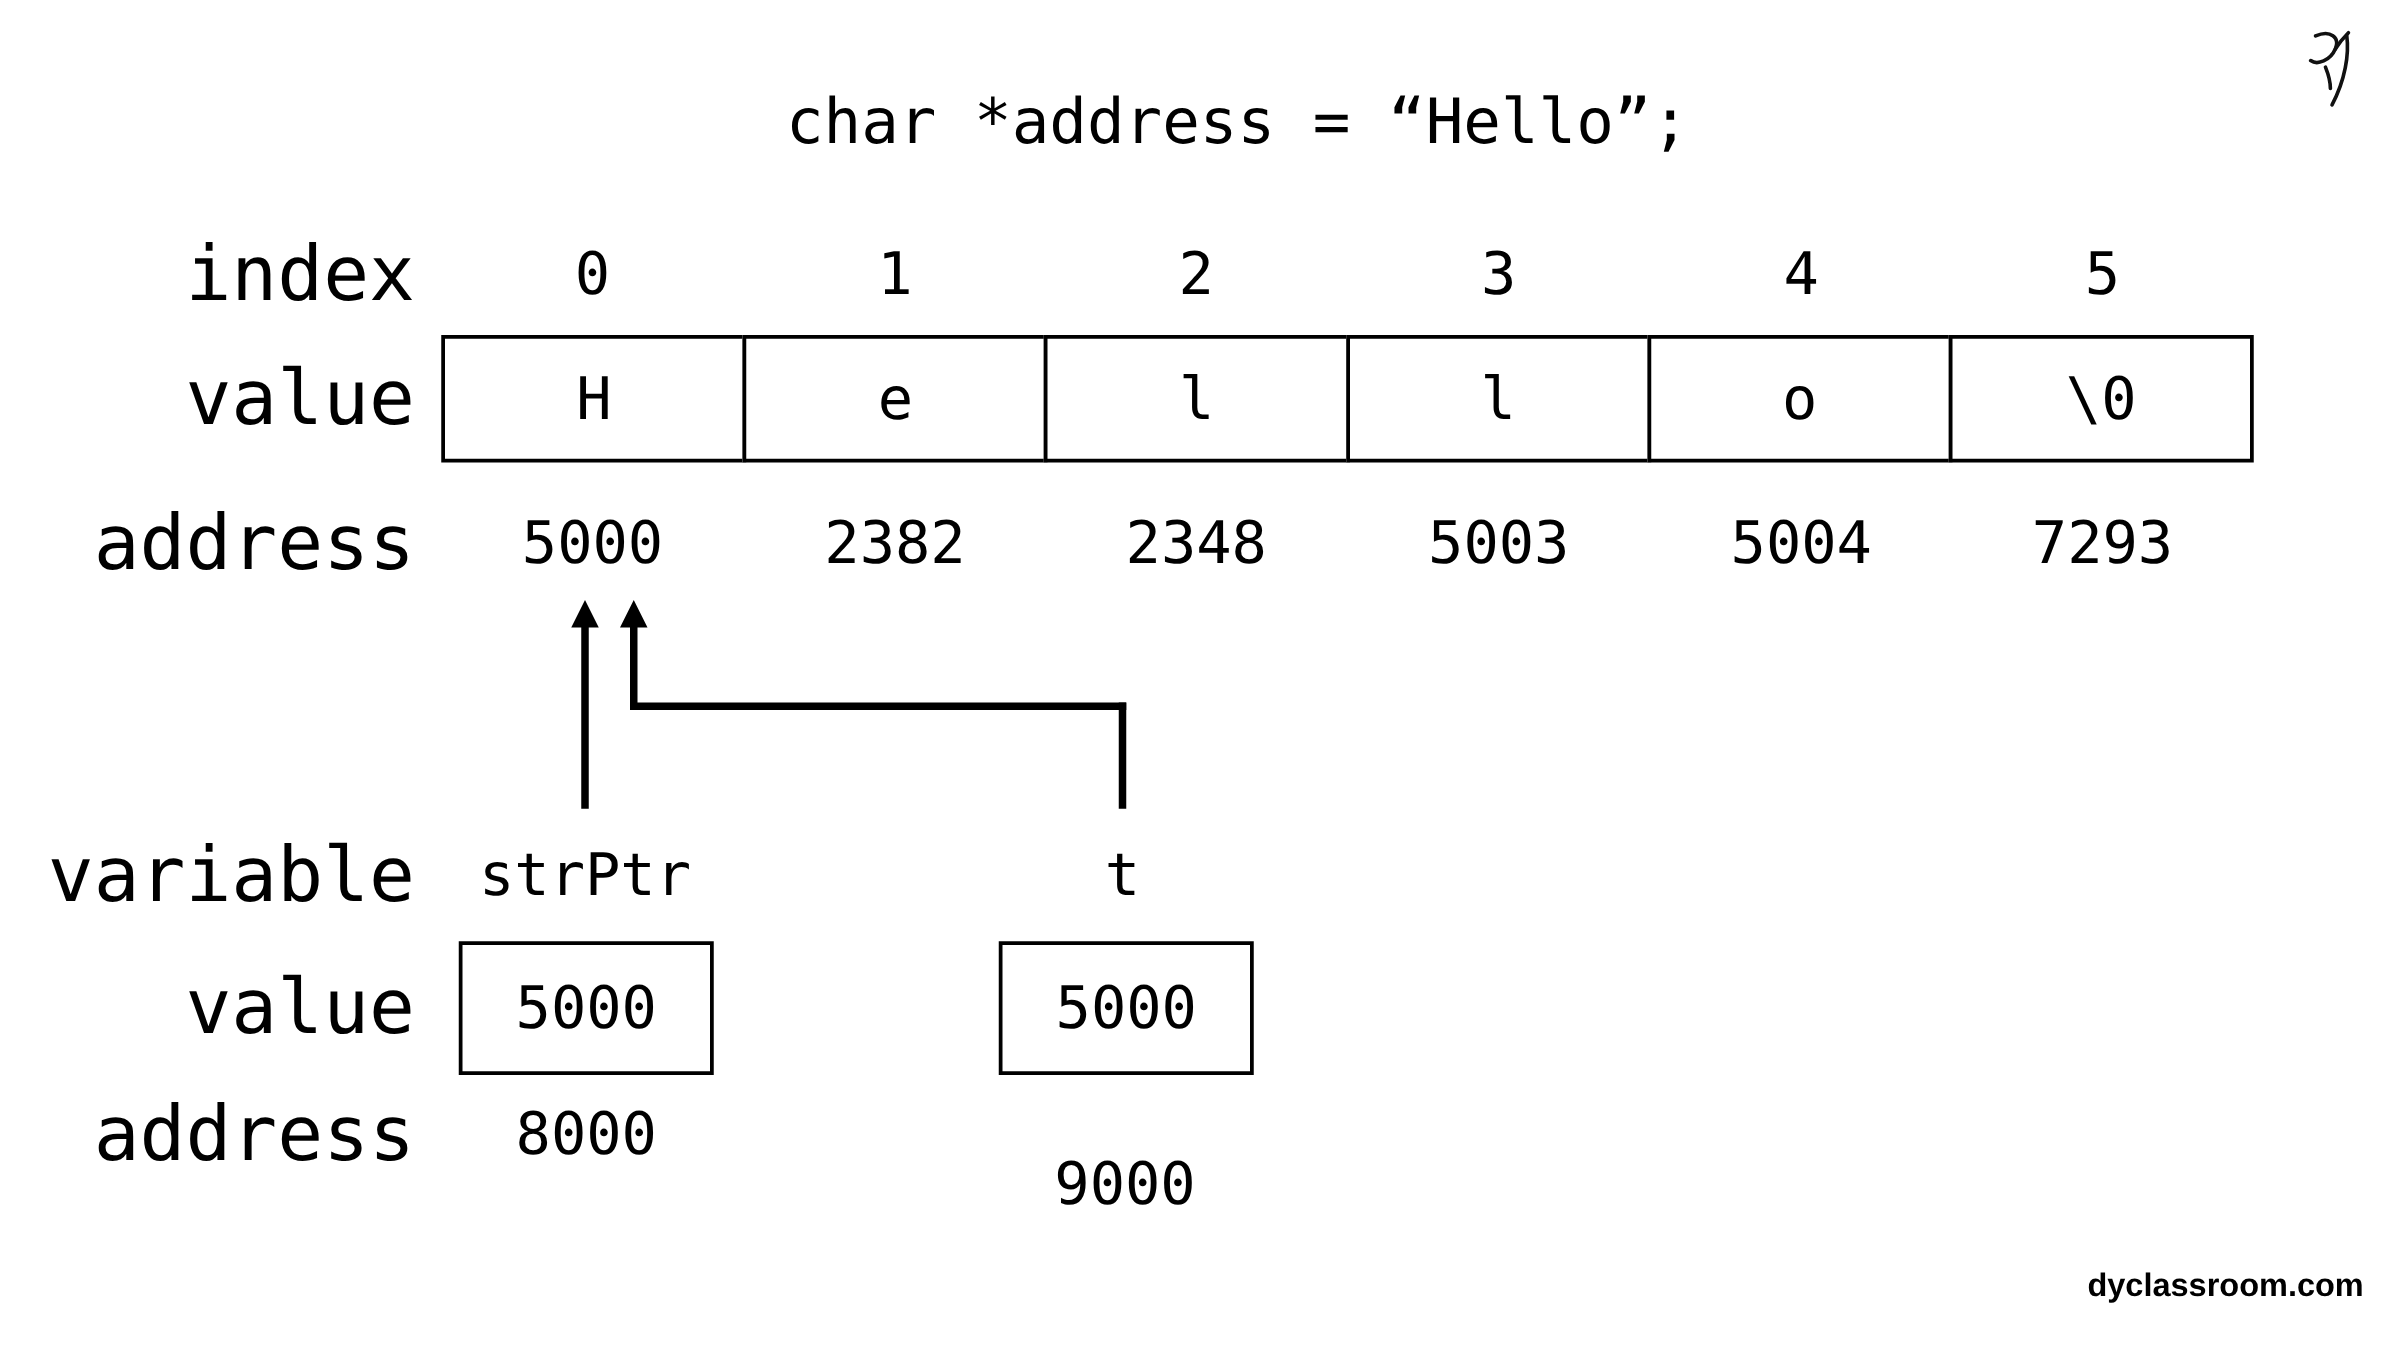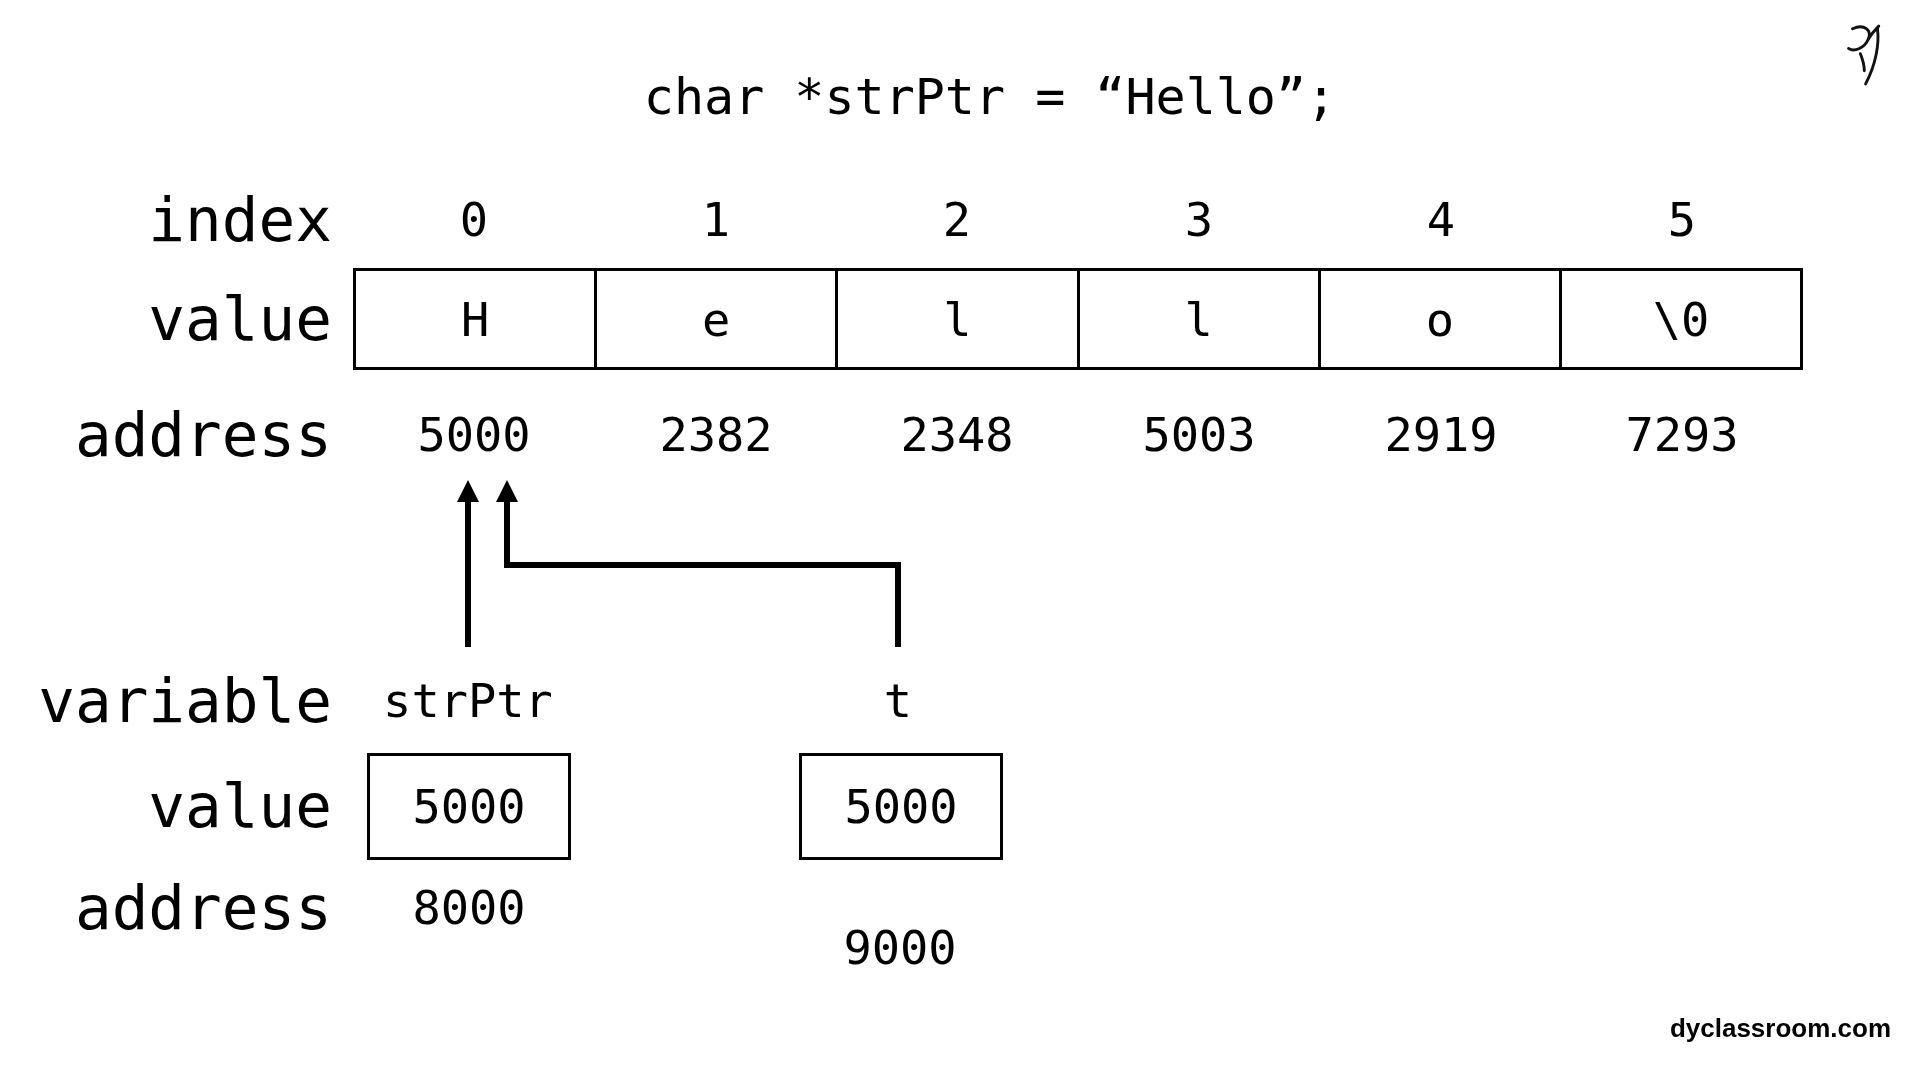--- a/index.html
+++ b/index.html
@@ -54,21 +54,21 @@
   }
   
   .watermark{
     position:absolute;right:29px;bottom:36px;
     font-family:"Liberation Sans",sans-serif;font-weight:700;font-size:26px;color:#000;
   }
 </style>
 </head>
 <body>
 
-<div class="code-title">char *strPtr = “Hello”;</div>
+<div class="code-title">char *address = “Hello”;</div>
 
 <div class="logo">
   <span class="logo-mark">
     <svg width="42" height="62" viewBox="0 0 32 46">
       <g fill="none" stroke="#111" stroke-width="2.2" stroke-linecap="round">
         <path d="M8 3 C17 -1 23 4 20 11 C17 18 9 21 5 18"></path>
         <path d="M20 11 C23 6 26 3 28 1"></path>
         <path d="M27 3 C28.5 14 26 30 18 45"></path>
         <path d="M14 22 C16 27 17 31 17 35"></path>
       </g>
@@ -93,21 +93,21 @@
   <div class="cell">l</div>
   <div class="cell">l</div>
   <div class="cell">o</div>
   <div class="cell">\0</div>
 </div>
 
 <span class="cx" style="left:474px;top:410px;">5000</span>
 <span class="cx" style="left:716px;top:410px;">2382</span>
 <span class="cx" style="left:957px;top:410px;">2348</span>
 <span class="cx" style="left:1199px;top:410px;">5003</span>
-<span class="cx" style="left:1441px;top:410px;">2919</span>
+<span class="cx" style="left:1441px;top:410px;">5004</span>
 <span class="cx" style="left:1682px;top:410px;">7293</span>
 
 <div class="arrowhead" style="left:457px;top:480px;"></div>
 <div class="line" style="left:465px;top:500px;width:6px;height:147px;"></div>
 
 <div class="arrowhead" style="left:496px;top:480px;"></div>
 <div class="line" style="left:504px;top:500px;width:6px;height:68px;"></div>
 <div class="line" style="left:504px;top:562px;width:397px;height:6px;"></div>
 <div class="line" style="left:895px;top:562px;width:6px;height:85px;"></div>
 

